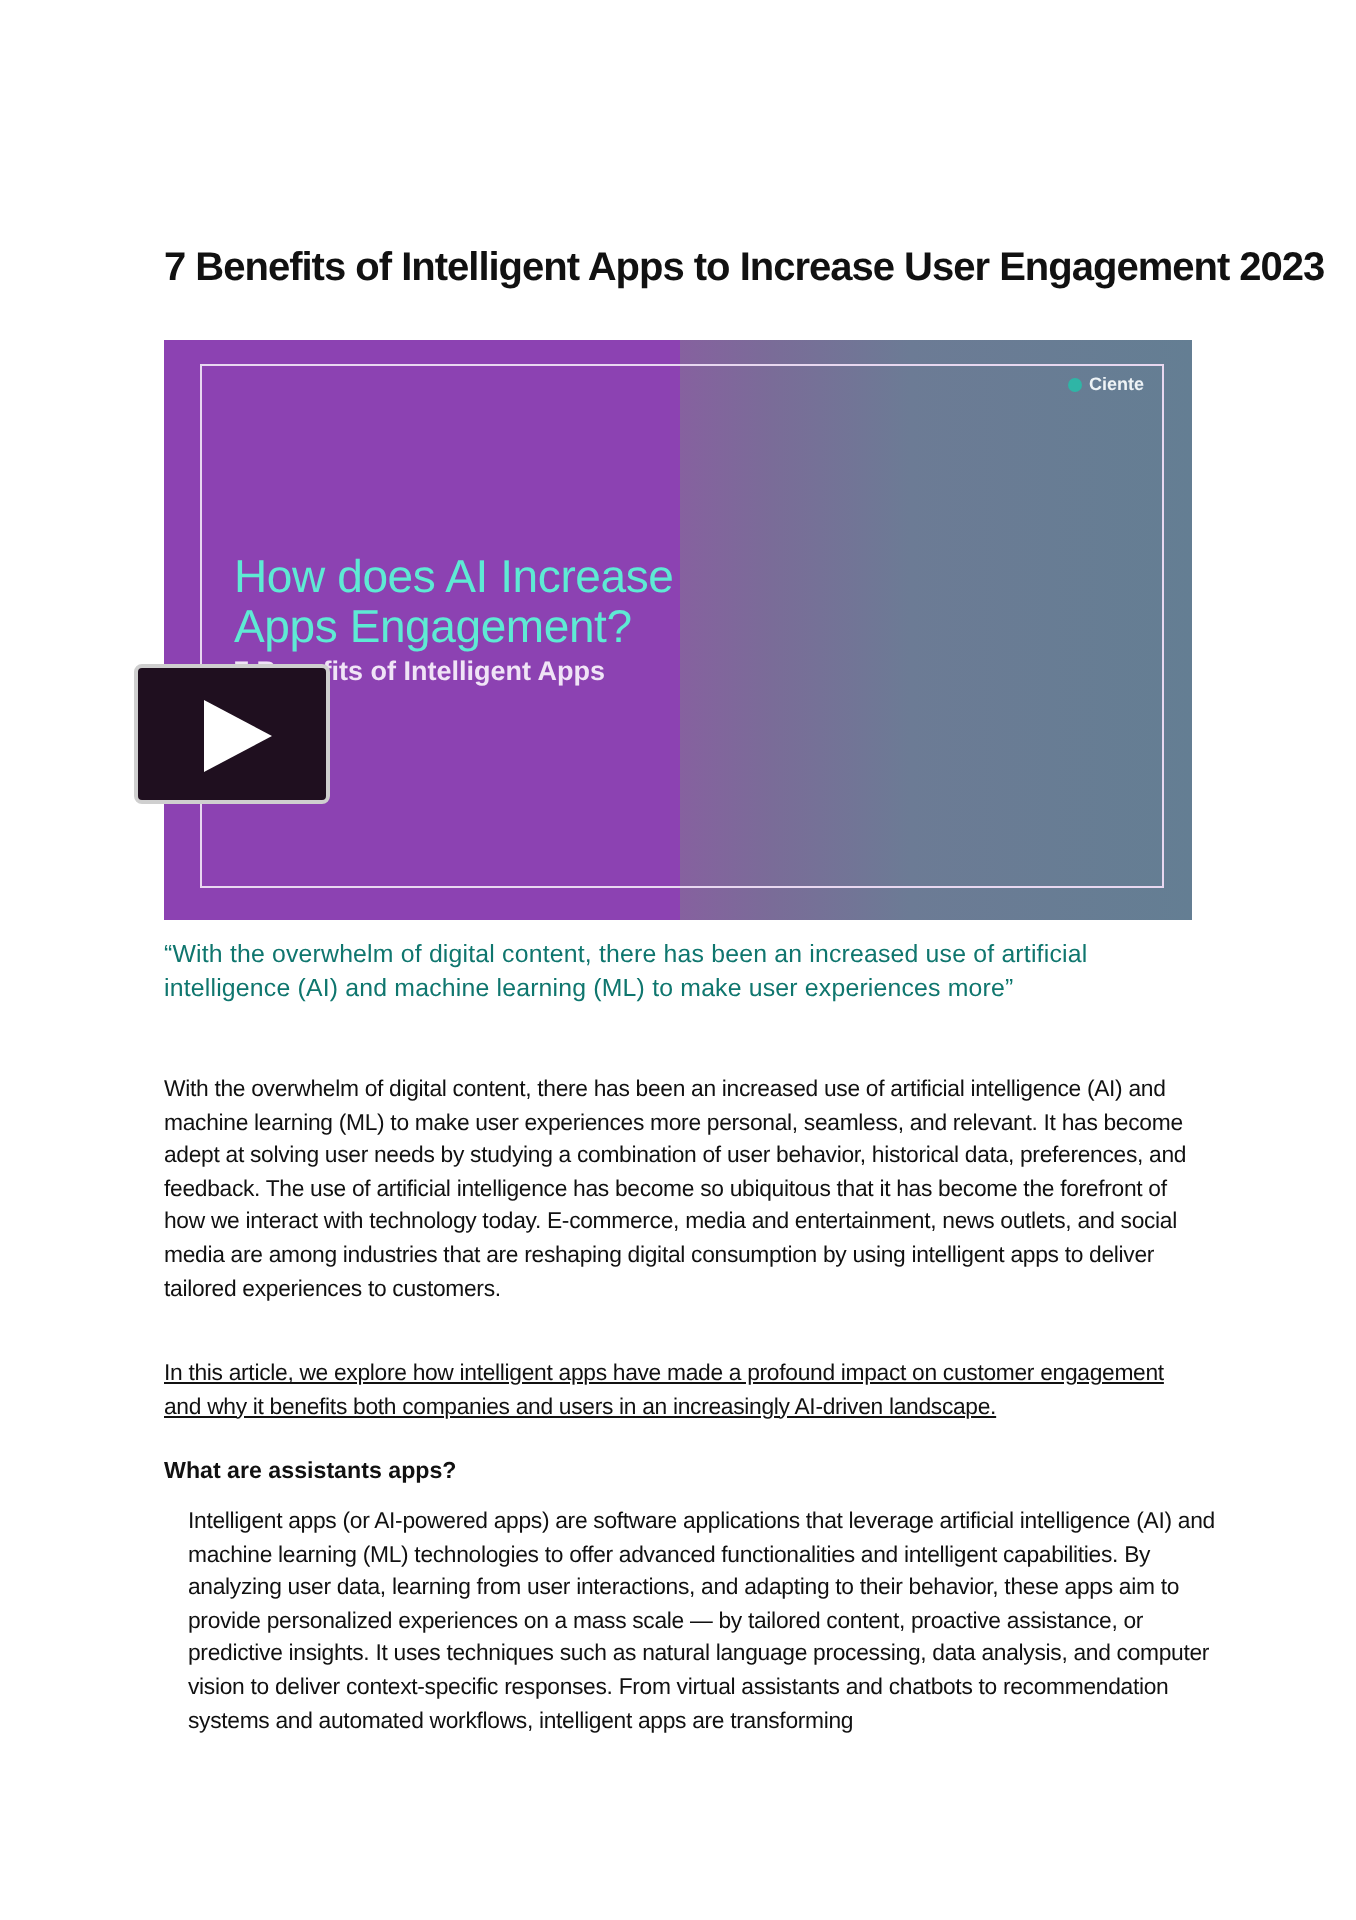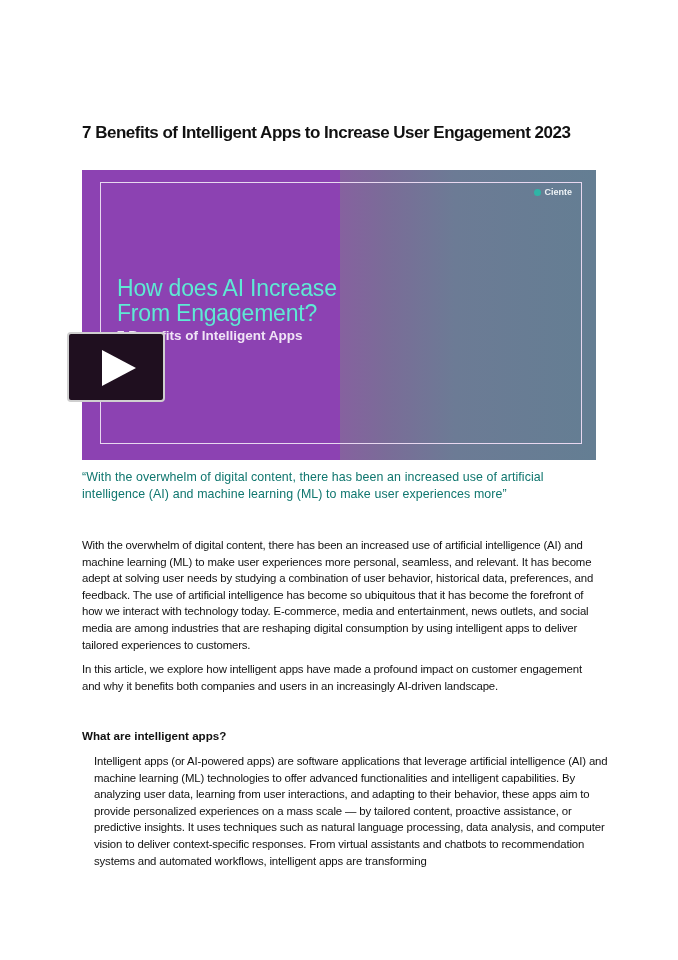--- a/index.html
+++ b/index.html
@@ -1,63 +1,63 @@
 <!DOCTYPE html>
 <html><head>
 <meta charset="utf-8">
 <style>
   html, body { margin:0; padding:0; background:#ffffff; }
   body { width:678px; height:960px; position:relative; overflow:hidden; font-family:"Liberation Sans", sans-serif; color:#111; }
-  .title { position:absolute; left:82px; top:123px; font-size:17px; font-weight:bold; letter-spacing:-0.5px; color:#111; white-space:nowrap;text-align:right; }
+  .title { position:absolute; left:82px; top:123px; font-size:20px; font-weight:bold; letter-spacing:-0.5px; color:#111; white-space:nowrap;text-align:right; }
   .hero { position:absolute; left:82px; top:170px; width:514px; height:290px; overflow:hidden; background:#8a41b0; }
   .hero-left { position:absolute; left:0; top:0; width:258px; height:290px; background:#8c42b2; }
   .hero-right { position:absolute; left:258px; top:0; width:256px; height:290px;
     background: linear-gradient(90deg, #86619f 0%, #7a6c98 18%, #6c7b95 45%, #647e93 100%); }
   .hero-frame { position:absolute; left:18px; top:12px; width:482px; height:262px; border:1.5px solid #e8d8f0; box-sizing:border-box; }
   .hero-head { position:absolute; left:35px; top:106px; font-size:23px; font-weight:normal; color:#5eead4; line-height:25px; letter-spacing:-0.2px; }
   .hero-sub { position:absolute; left:35px; top:158px; font-size:13.5px; font-weight:bold; color:#f0e4f6; }
   .brand { position:absolute; right:24px; top:17px; font-size:9px; font-weight:bold; color:#eef3f6; display:flex; align-items:center; gap:3px; }
   .brand-dot { width:7px; height:7px; border-radius:50%; background:#2fb5a6; display:inline-block; }
   .arm1 { position:absolute; left:258px; top:168px; width:90px; height:36px; background:linear-gradient(180deg,#c8d2dc,#8a9aa8); transform:rotate(-28deg); border-radius:6px; }
   .play { position:absolute; left:67px; top:332px; width:98px; height:70px; background:#1f0f1f; border:2px solid #cfcfcf; border-radius:4px; box-sizing:border-box; }
   .play-tri { position:absolute; left:33px; top:16px; width:0; height:0; border-top:18px solid transparent; border-bottom:18px solid transparent; border-left:34px solid #ffffff; }
   .quote { position:absolute; left:82px; top:469px; width:520px; font-size:12.4px; line-height:17px; color:#0f766e; letter-spacing:0.1px; }
   .para { position:absolute; left:82px; width:520px; font-size:11.4px; line-height:16.6px; color:#111; letter-spacing:-0.15px; }
   .p1 { top:513px;margin-top:24px; }
-  .p2 { top:661px; }
+  .p2 { top:679px;text-decoration:underline; }
   .h2 { position:absolute; left:82px; top:729px; font-size:11.6px; font-weight:bold; color:#111; }
   .p3 { top:753px;margin-left:12px; }
 </style>
 </head>
 <body>
 
 <div class="title">7 Benefits of Intelligent Apps to Increase User Engagement 2023</div>
 
 <div class="hero">
   <div class="hero-left"></div>
   <div class="hero-right">
 
     <div class="arm1"></div>
 
   </div>
   <div class="hero-frame"></div>
   <div class="hero-head">
     <div>How does AI Increase</div>
-    <div>From Engagement?</div>
+    <div>Apps Engagement?</div>
   </div>
   <div class="hero-sub">7 Benefits of Intelligent Apps</div>
   <div class="brand">
     <span class="brand-dot"></span>
     <span>Ciente</span>
   </div>
 </div>
 
 <div class="play">
   <div class="play-tri"></div>
 </div>
 
 <div class="quote">“With the overwhelm of digital content, there has been an increased use of artificial intelligence (AI) and machine learning (ML) to make user experiences more”</div>
 
 <div class="para p1">With the overwhelm of digital content, there has been an increased use of artificial intelligence (AI) and machine learning (ML) to make user experiences more personal, seamless, and relevant. It has become adept at solving user needs by studying a combination of user behavior, historical data, preferences, and feedback. The use of artificial intelligence has become so ubiquitous that it has become the forefront of how we interact with technology today. E-commerce, media and entertainment, news outlets, and social media are among industries that are reshaping digital consumption by using intelligent apps to deliver tailored experiences to customers.</div>
 <div class="para p2">In this article, we explore how intelligent apps have made a profound impact on customer engagement and why it benefits both companies and users in an increasingly AI-driven landscape.</div>
 
-<div class="h2">What are intelligent apps?</div>
+<div class="h2">What are assistants apps?</div>
 <div class="para p3">Intelligent apps (or AI-powered apps) are software applications that leverage artificial intelligence (AI) and machine learning (ML) technologies to offer advanced functionalities and intelligent capabilities. By analyzing user data, learning from user interactions, and adapting to their behavior, these apps aim to provide personalized experiences on a mass scale — by tailored content, proactive assistance, or predictive insights. It uses techniques such as natural language processing, data analysis, and computer vision to deliver context-specific responses. From virtual assistants and chatbots to recommendation systems and automated workflows, intelligent apps are transforming</div>
 
 </body></html>

